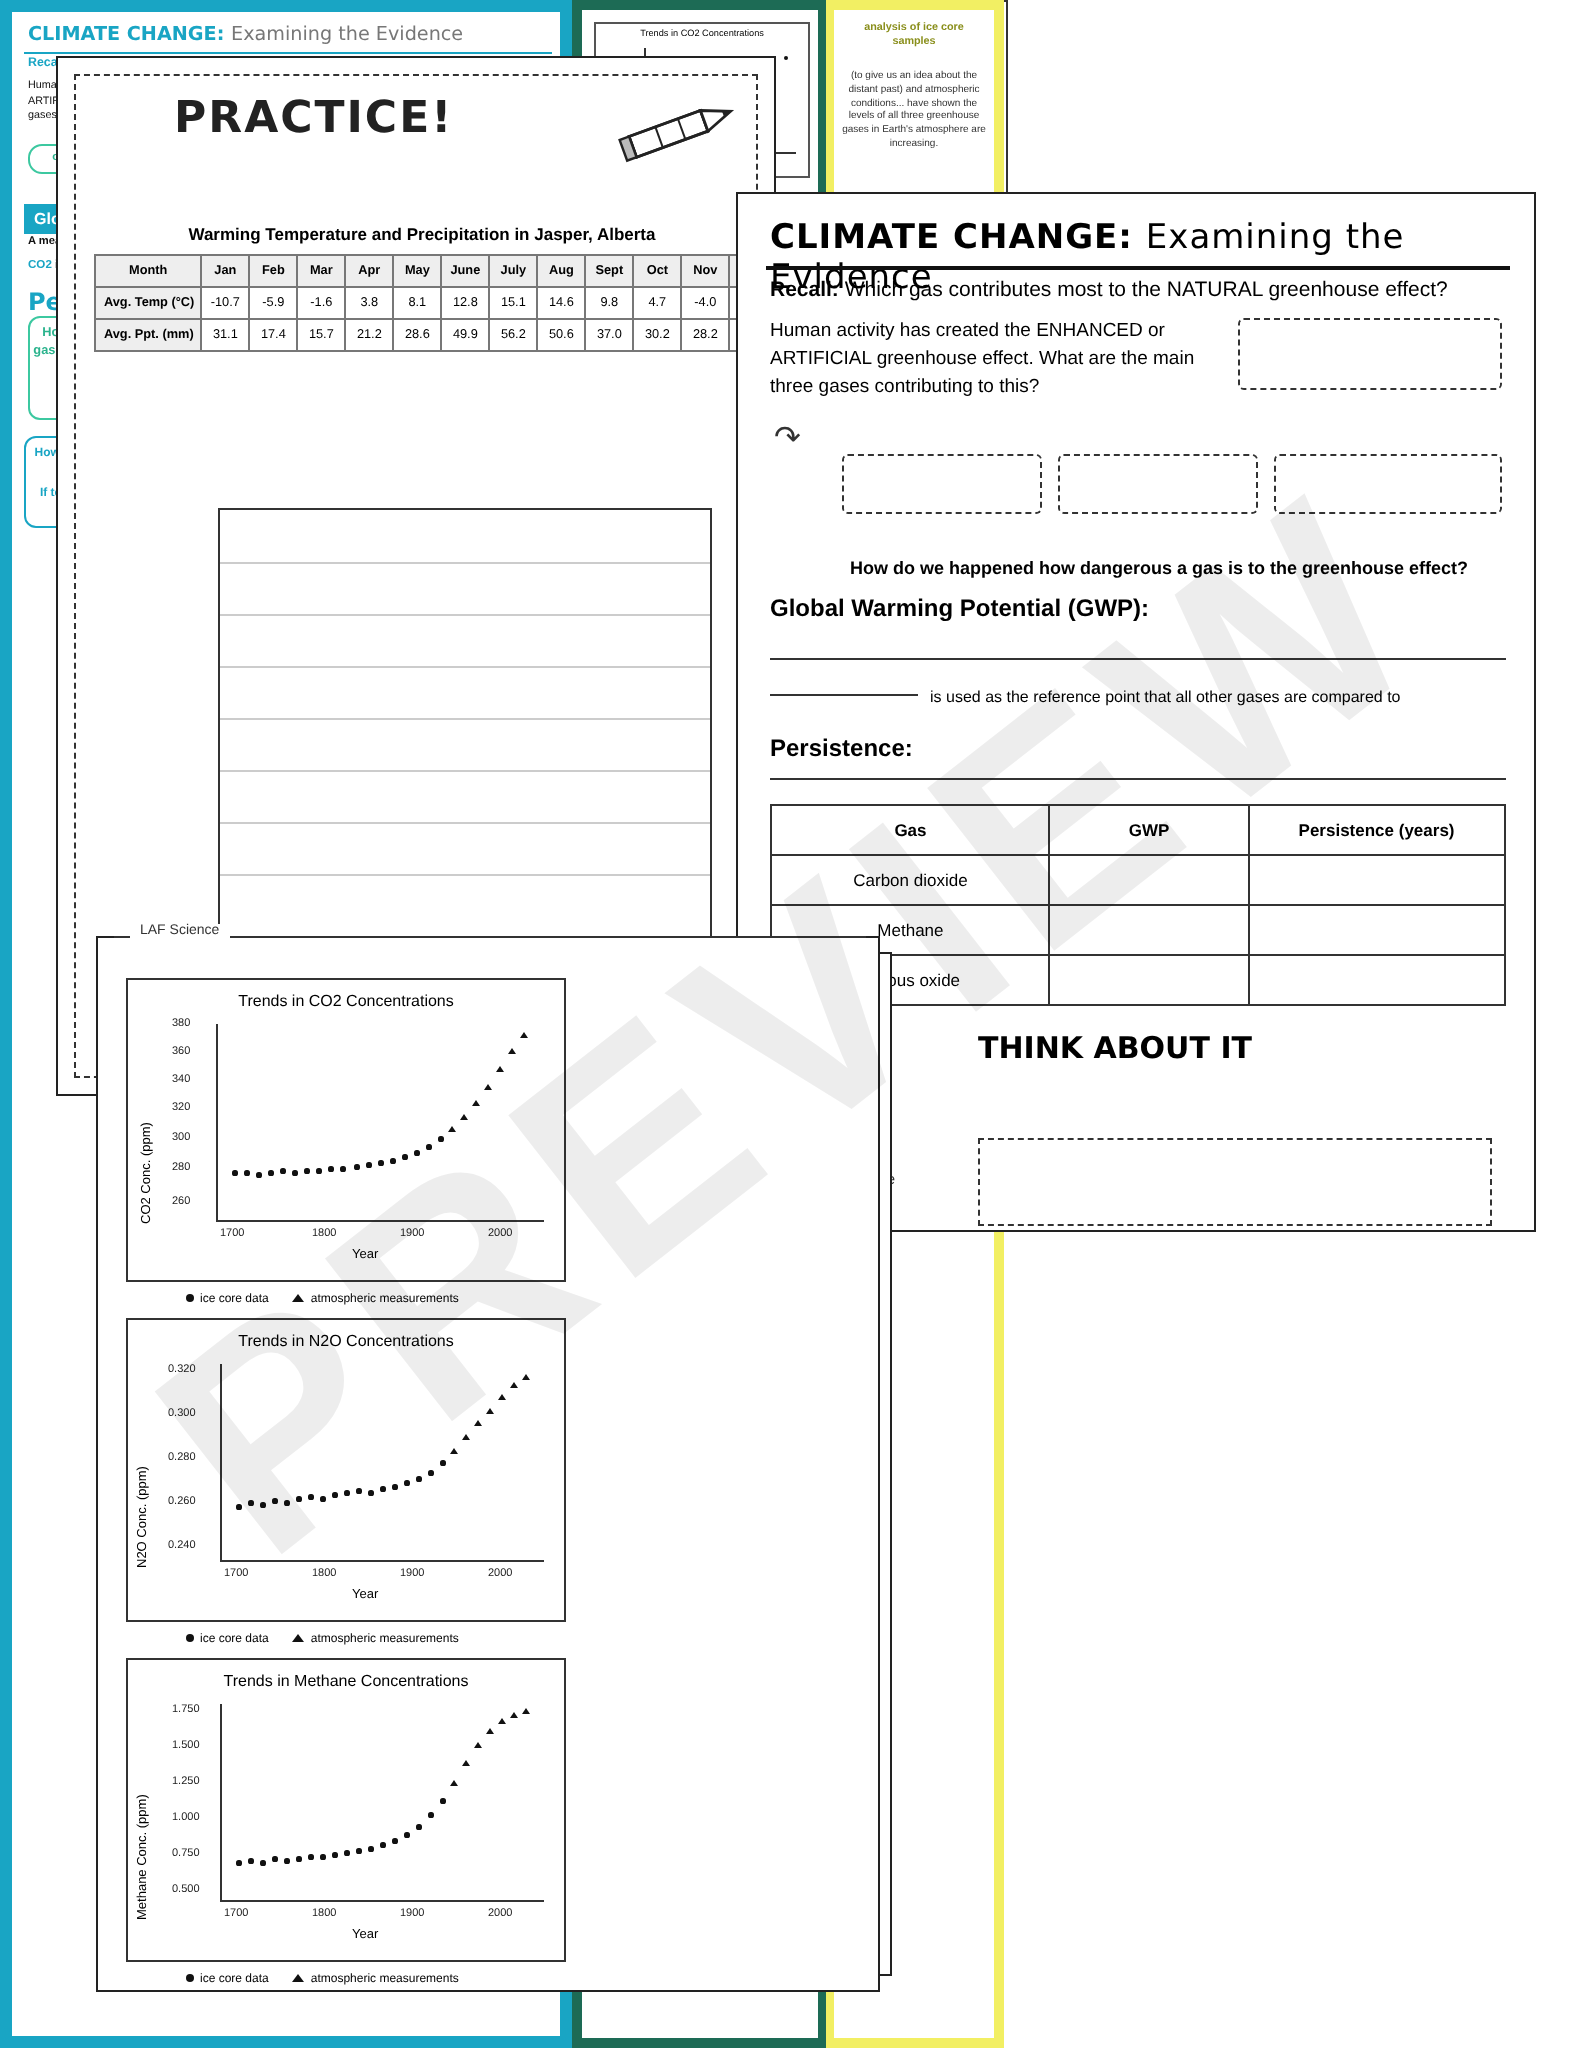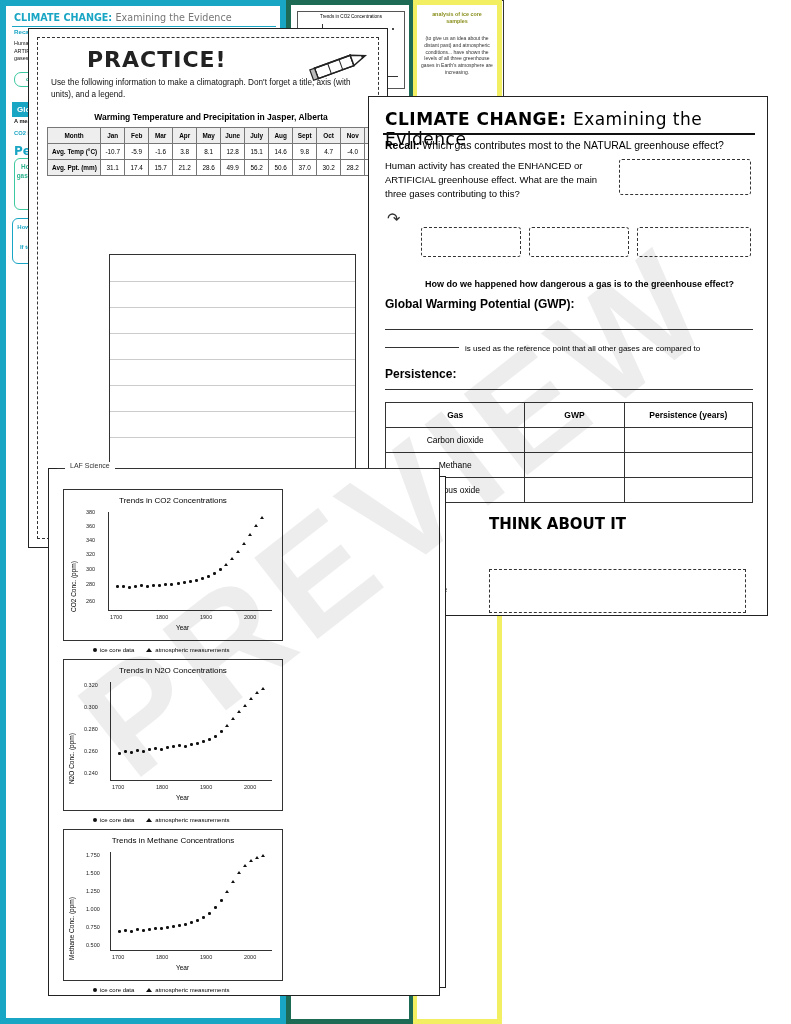--- a/index.html
+++ b/index.html
@@ -129,21 +129,20 @@
     <g transform="rotate(-20 32 22)">
       <rect x="6" y="16" width="38" height="11" fill="#fff" stroke="#222" stroke-width="1.4"></rect>
       <rect x="6" y="16" width="38" height="11" fill="none" stroke="#222" stroke-width="1.4"></rect>
       <line x1="20" y1="16" x2="20" y2="27" stroke="#222" stroke-width="1"></line>
       <line x1="32" y1="16" x2="32" y2="27" stroke="#222" stroke-width="1"></line>
       <polygon points="44,16 58,21.5 44,27" fill="#fff" stroke="#222" stroke-width="1.4"></polygon>
       <polygon points="54,19.5 58,21.5 54,23.5" fill="#222"></polygon>
       <rect x="1" y="16" width="5" height="11" fill="#bbb" stroke="#222" stroke-width="1.2"></rect>
     </g>
   </svg>
-  <div class="practice-instr">Use the following information to make a climatograph. Don't forget a title, axis (with units), and a legend.</div>
   <div class="practice-tabletitle">Warming Temperature and Precipitation in Jasper, Alberta</div>
   <table class="jasper">
     <tbody>
         <tr>
       <th>Month</th>
       <th>Jan</th>
       <th>Feb</th>
       <th>Mar</th>
       <th>Apr</th>
       <th>May</th>

